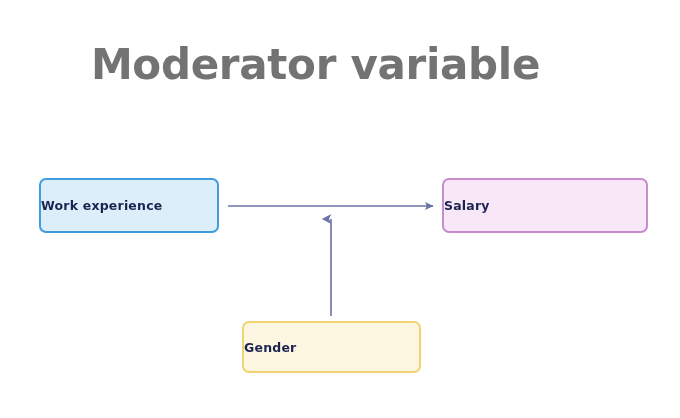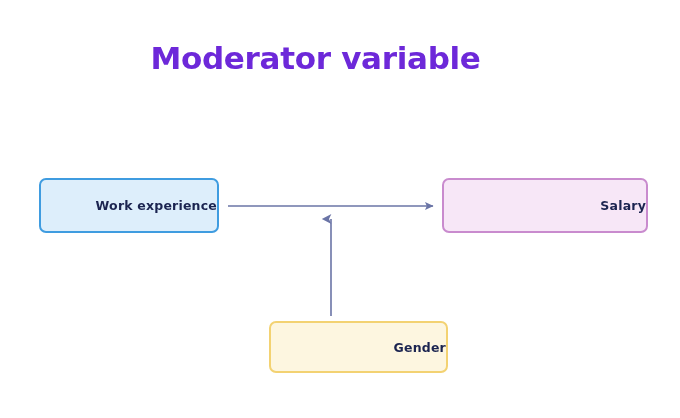--- a/index.html
+++ b/index.html
@@ -18,35 +18,35 @@
     width: 680px;
     height: 418px;
     background: #ffffff;
   }
   #title {
     position: absolute;
     left: 0;
     top: 40px;
     width: 631px;
     text-align: center;
-    font-size: 31px;
+    font-size: 42px;
     font-weight: bold;
     letter-spacing: -0.3px;
-    color: #6d28d9;
+    color: #737373;
     font-family: "DejaVu Sans", "Liberation Sans", sans-serif;
   }
   .node {
     position: absolute;
     box-sizing: border-box;
     border-radius: 7px;
     border-style: solid;
     border-width: 2px;
     display: flex;
     align-items: center;
-    justify-content: flex-end;
+    justify-content: flex-start;
     font-size: 12.5px;
     font-weight: bold;
     letter-spacing: 0.2px;
     color: #1b2450;
     font-family: "DejaVu Sans", "Liberation Sans", sans-serif;
   }
   #node-work {
     left: 39px;
     top: 178px;
     width: 180px;
@@ -62,21 +62,20 @@
     background: #f7e7f7;
     border-color: #c98bce;
   }
   #node-gender {
     left: 242px;
     top: 321px;
     width: 179px;
     height: 52px;
     background: #fdf6e0;
     border-color: #f3d272;
-    margin-left: 27px;
   }
   #edges {
     position: absolute;
     left: 0;
     top: 0;
     width: 680px;
     height: 418px;
   }
 </style>
 </head>

